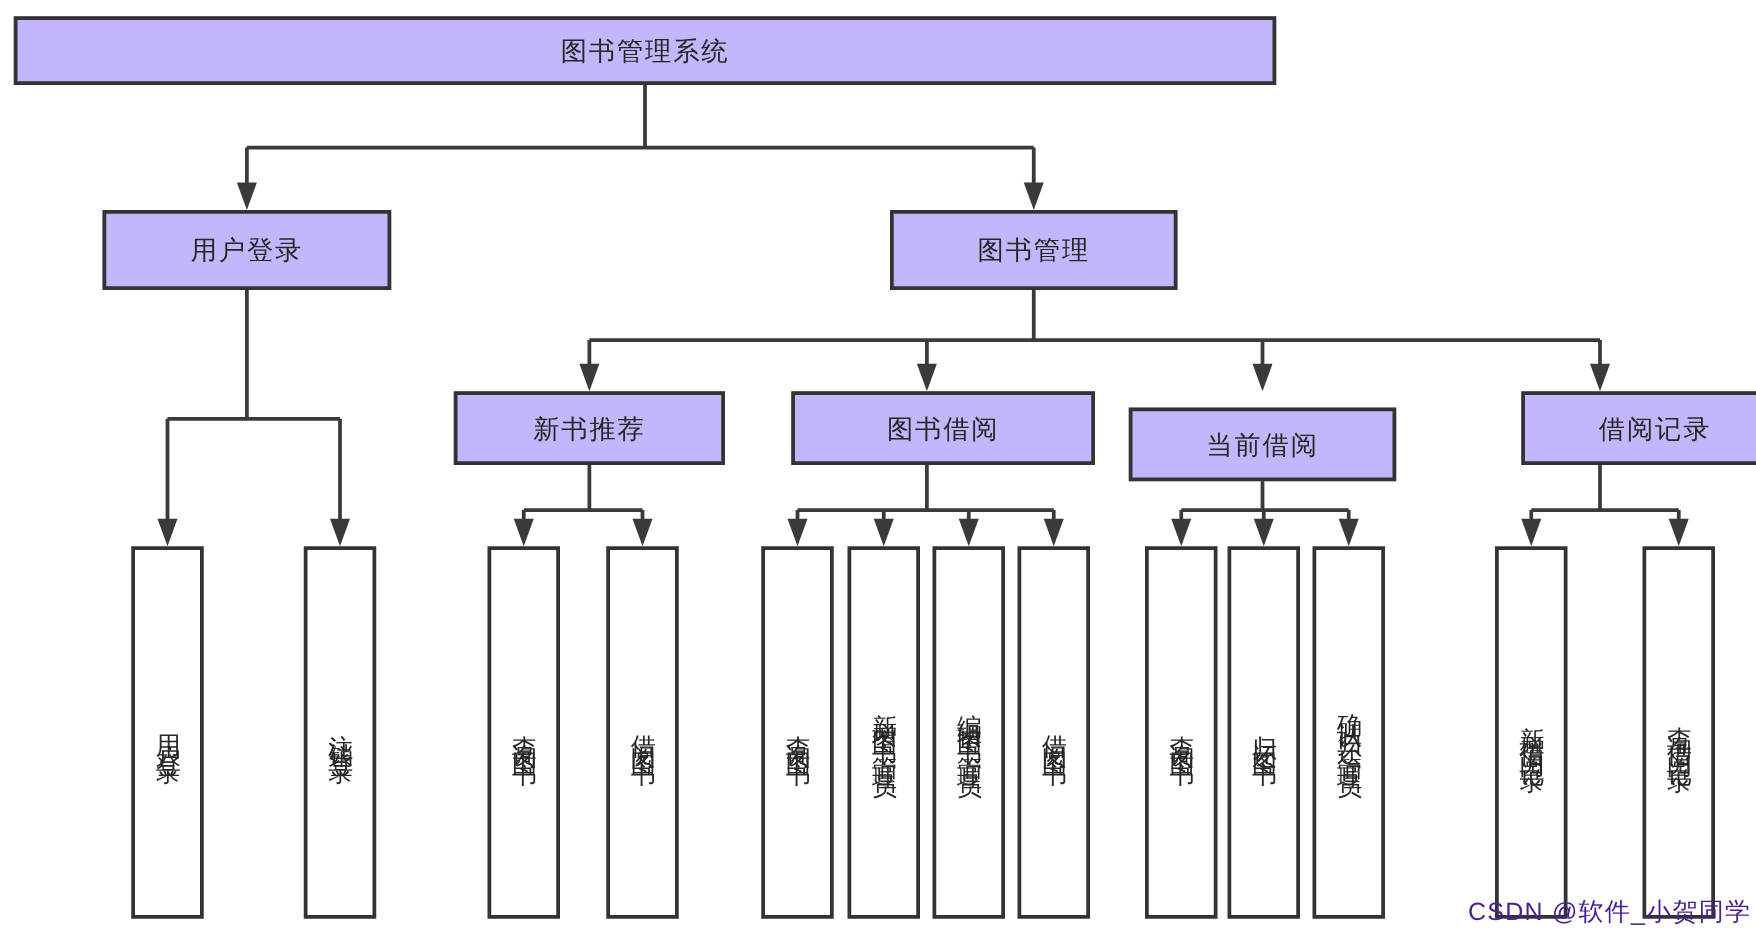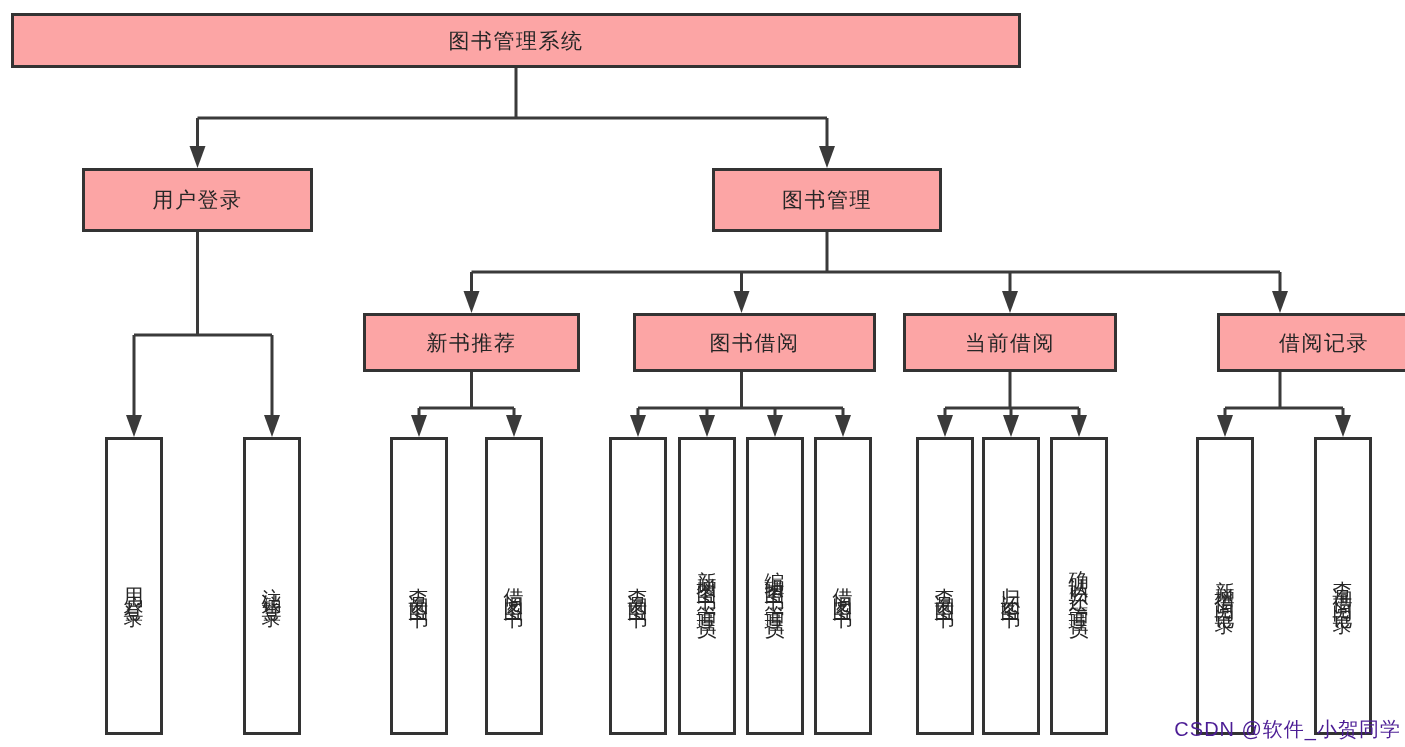--- a/index.html
+++ b/index.html
@@ -2,21 +2,21 @@
 <html><head>
 <meta charset="utf-8">
 <style>
   html,body{margin:0;padding:0;background:#fff;}
   #canvas{
     position:relative;width:1405px;height:747px;background:#ffffff;overflow:hidden;
     font-family:"Liberation Sans",sans-serif;color:#262626;
   }
   #connectors{position:absolute;left:0;top:0;z-index:1;}
   .hbox{
-    position:absolute;z-index:2;box-sizing:border-box;background:#fca5a5;
+    position:absolute;z-index:2;box-sizing:border-box;background:#c4b5fd;
     border:3px solid #333333;display:flex;align-items:center;justify-content:center;
     font-size:21px;letter-spacing:1.5px;color:#262626;
   }
   .vbox{
     position:absolute;z-index:2;box-sizing:border-box;background:#ffffff;
     border:3px solid #333333;top:437px;height:298px;width:58px;
     display:flex;align-items:center;justify-content:center;
   }
   .vtext{
     writing-mode:vertical-rl;text-orientation:upright;
@@ -83,21 +83,21 @@
   <div class="hbox" style="left:363px;top:313px;width:217px;height:59px;">
     <span>新书推荐</span>
   </div>
 
   <div class="hbox" style="left:712px;top:168px;width:230px;height:64px;">
     <span>图书管理</span>
   </div>
   <div class="hbox" style="left:633px;top:313px;width:243px;height:59px;">
     <span>图书借阅</span>
   </div>
-  <div class="hbox" style="left:903px;top:313px;width:214px;height:59px;">
+  <div class="hbox" style="left:903px;top:326px;width:214px;height:59px;">
     <span>当前借阅</span>
   </div>
   <div class="hbox" style="left:1173px;top:313px;width:214px;height:59px;margin-left:44px;">
     <span>借阅记录</span>
   </div>
 
   <div class="vbox" style="left:105px;">
     <span class="vtext">用户登录</span>
   </div>
   <div class="vbox" style="left:243px;">

